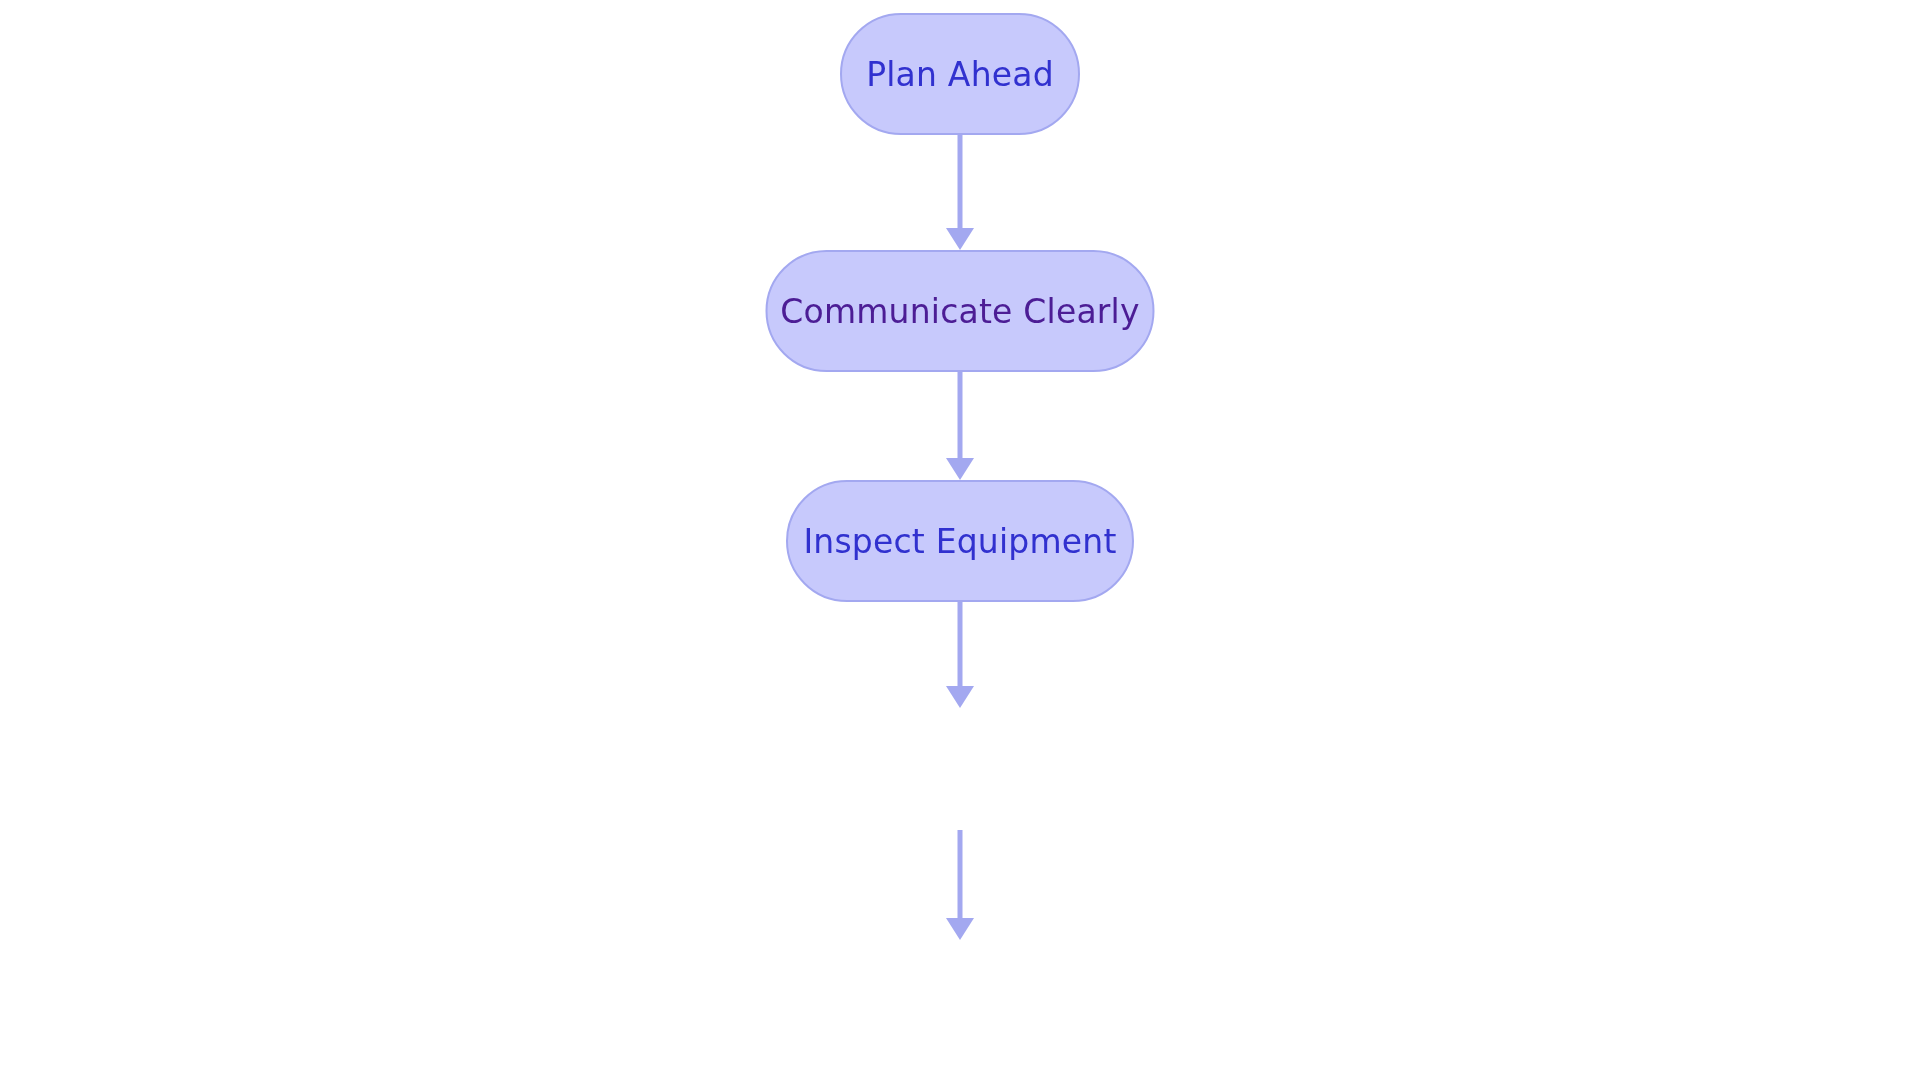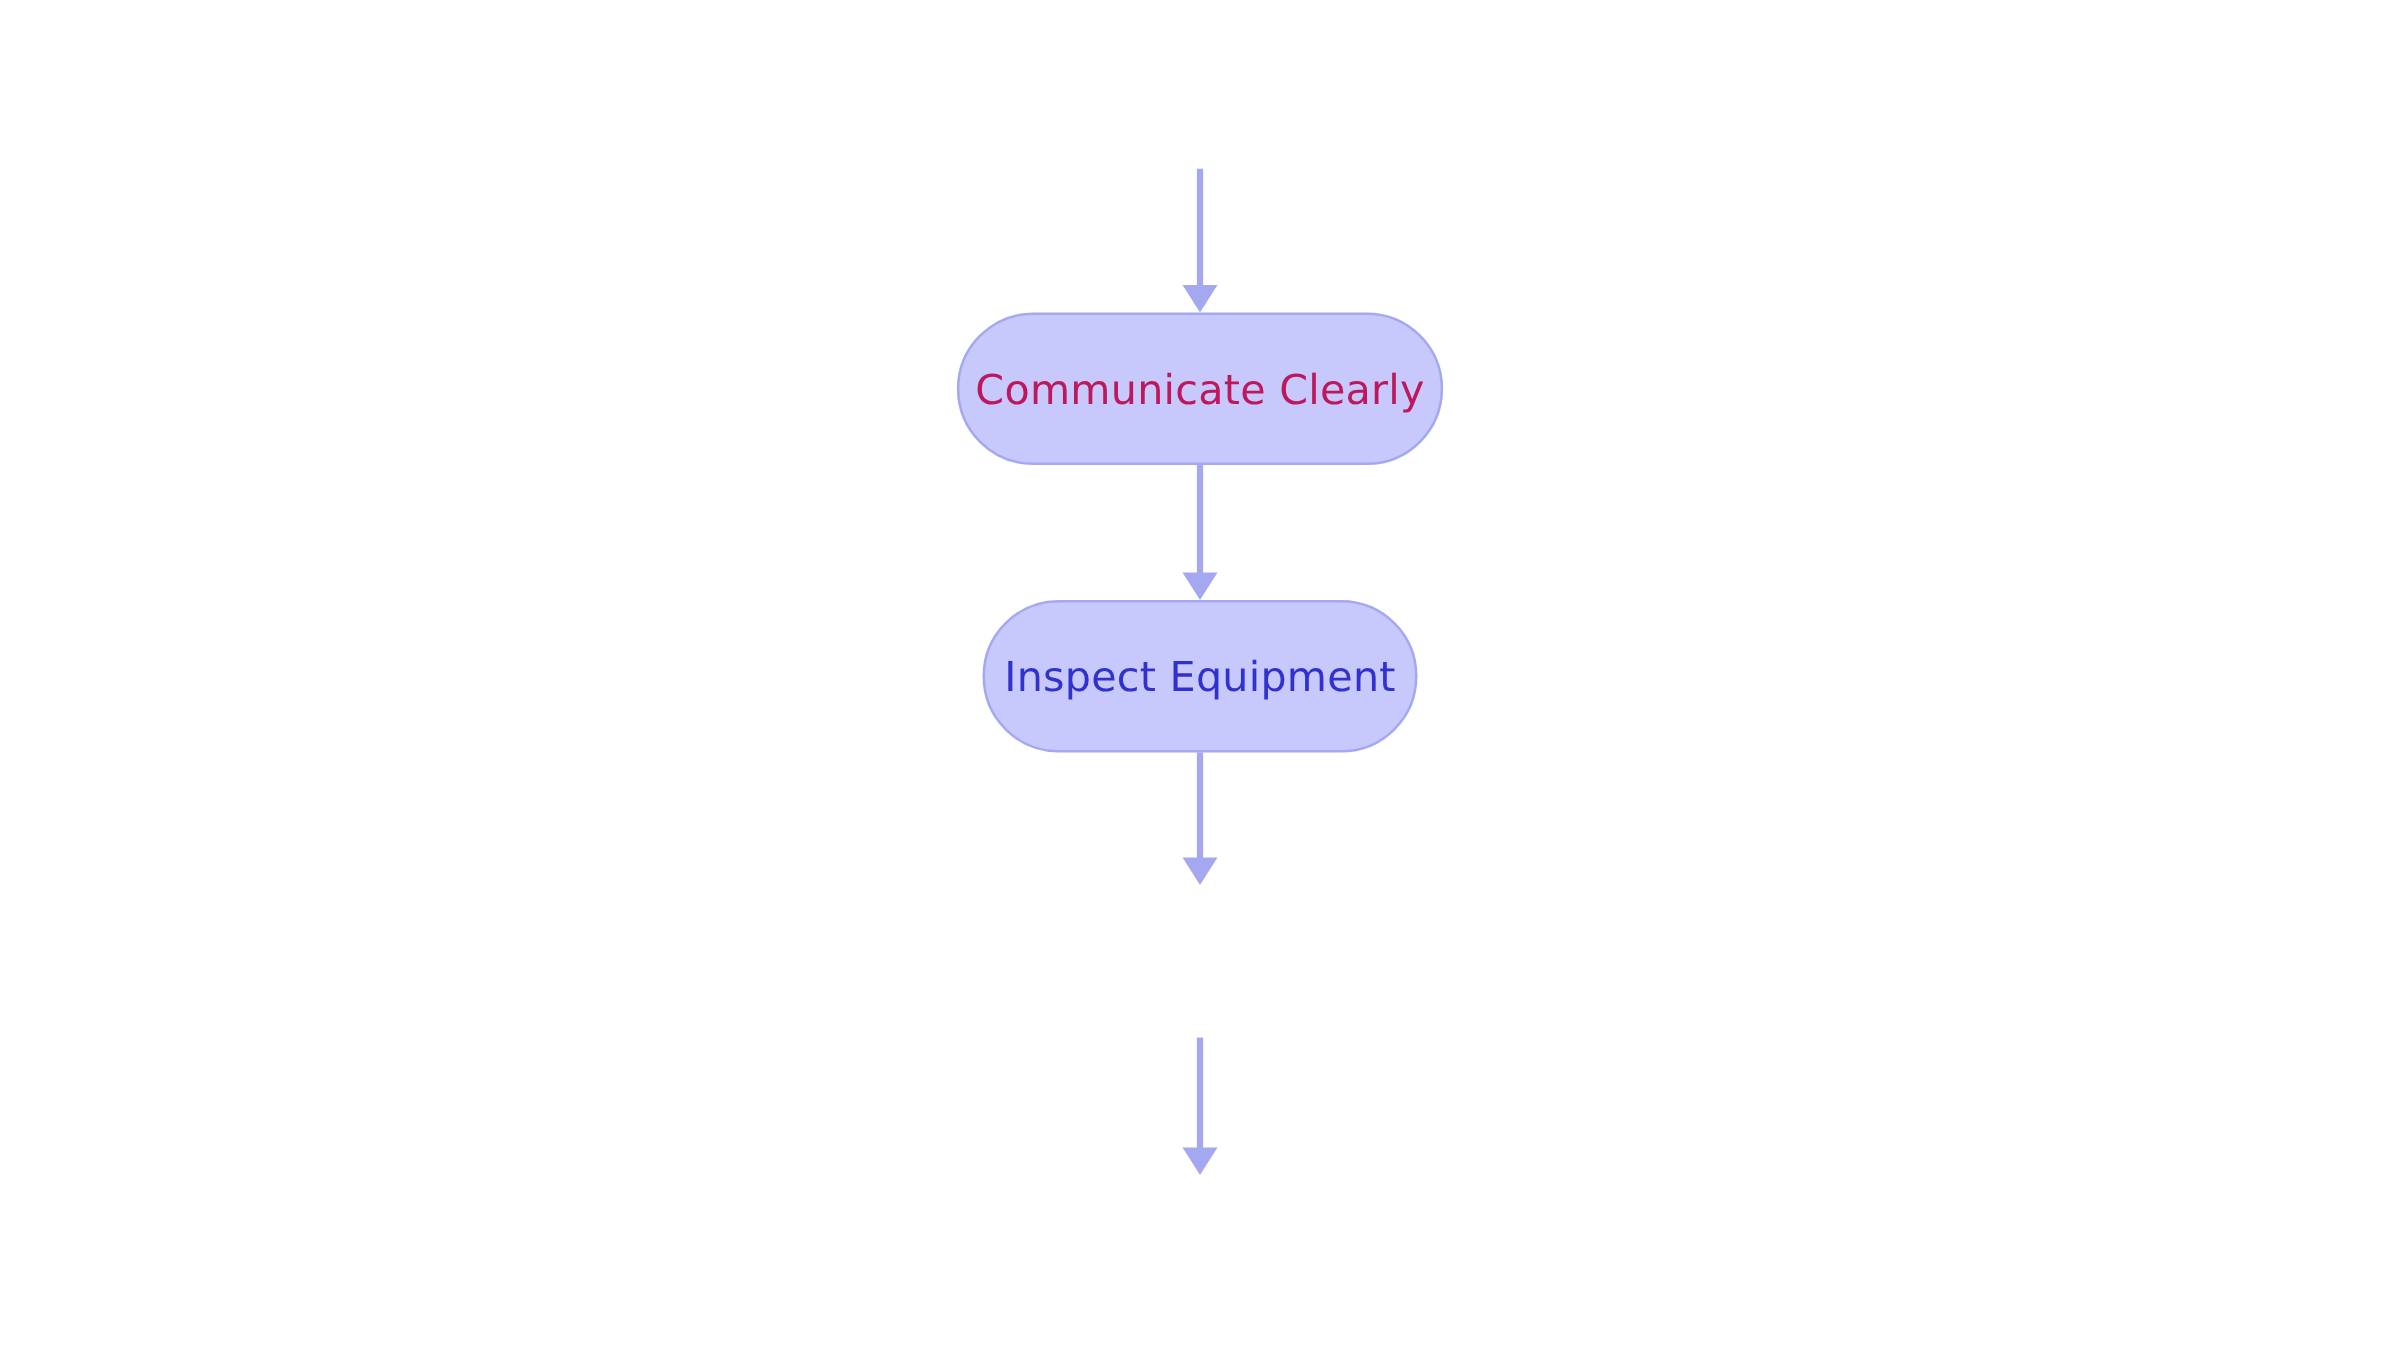--- a/index.html
+++ b/index.html
@@ -89,21 +89,24 @@
     </div>
     <div class="connector" style="top: 602px; height: 106px;">
       <div class="stem" style="height: 86px; background: rgb(163, 168, 240);"></div>
       <div class="head" style="border-top-color: rgb(163, 168, 240);"></div>
     </div>
     <div class="connector" style="top: 830px; height: 110px;">
       <div class="stem" style="height: 90px; background: rgb(163, 168, 240);"></div>
       <div class="head" style="border-top-color: rgb(163, 168, 240);"></div>
     </div>
 
+    <div class="node" style="width: 240px; top: 13px; background: rgb(199, 201, 252); border-color: rgb(163, 168, 240);">
+      <span class="node-label" style="color: rgb(49, 49, 207);">Plan Ahead</span>
+    </div>
     <div class="node" style="width: 389px; top: 250px; background: rgb(199, 201, 252); border-color: rgb(163, 168, 240);">
-      <span class="node-label" style="color: #be185d;">Communicate Clearly</span>
+      <span class="node-label" style="color: #4c1d95;">Communicate Clearly</span>
     </div>
     <div class="node" style="width: 348px; top: 480px; background: rgb(199, 201, 252); border-color: rgb(163, 168, 240);">
       <span class="node-label" style="color: rgb(49, 49, 207);">Inspect Equipment</span>
     </div>
 
   </div>
 </div>
 
 </body></html>

